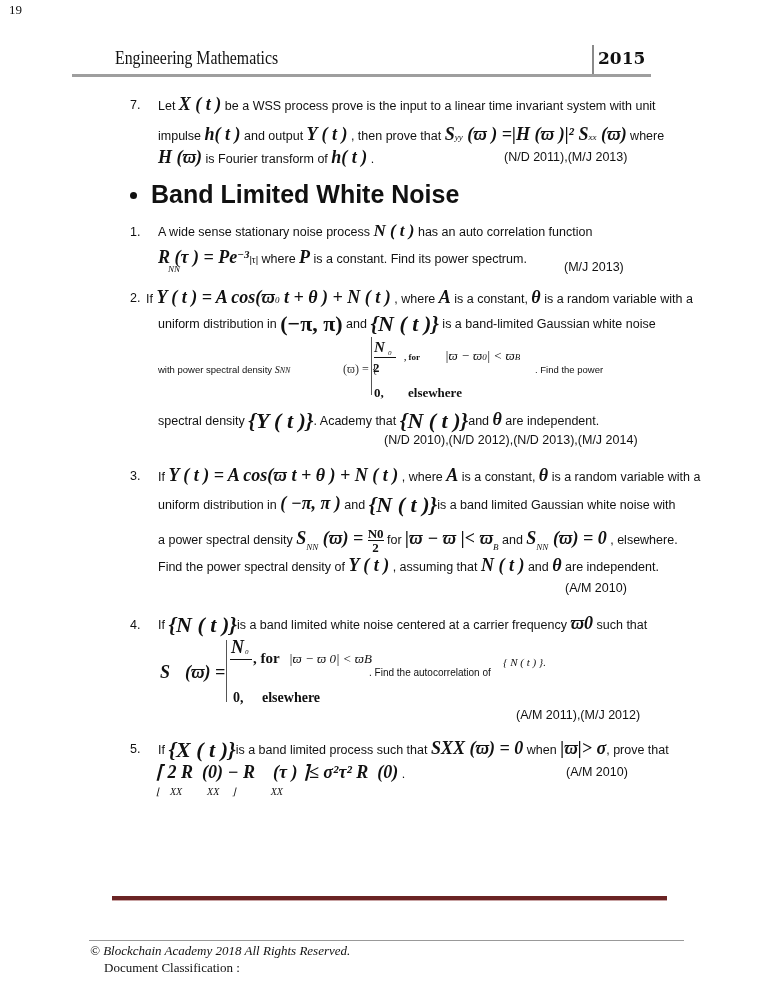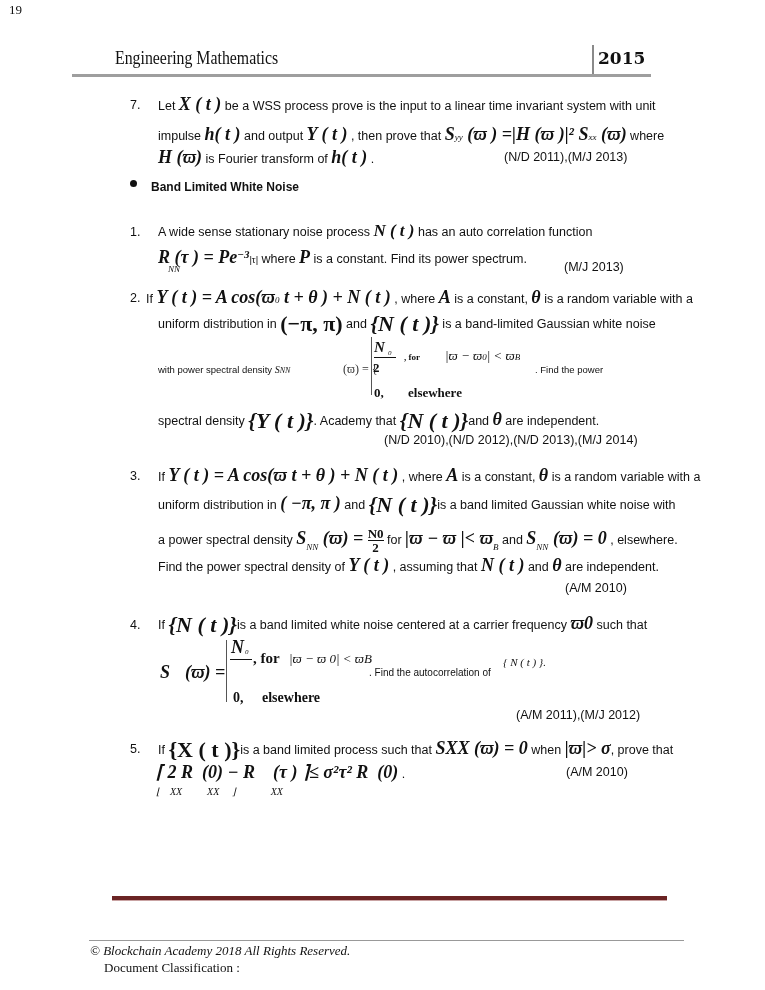--- a/index.html
+++ b/index.html
@@ -15,21 +15,21 @@
     .hdr-vrule { left: 592px; top: 45px; width: 2px; height: 32px; background: #8a8a8a; }
 
     .q { position: absolute; font-size: 12.5px; line-height: 16px; }
     .qn { position: absolute; left: 130px; font-size: 12.5px; }
     .m { font-family: "Liberation Serif", serif; font-style: italic; font-weight: bold; font-size: 18px; }
     .mr { font-family: "Liberation Serif", serif; font-weight: bold; font-size: 15px; }
     .big { font-family: "Liberation Serif", serif; font-weight: bold; font-size: 22px; vertical-align: -3px; }
     .sub { font-family: "Liberation Serif", serif; font-style: italic; font-size: 9px; }
     .small { font-size: 9.5px; }
 
-    .section-head { left: 130px; top: 180px; font-size: 12px; font-weight: bold; }
+    .section-head { left: 130px; top: 180px; font-size: 25px; font-weight: bold; }
     .bullet { display: inline-block; width: 7px; height: 7px; border-radius: 50%; background: #111; margin-right: 14px; vertical-align: 4px; }
 
     .ref { position: absolute; font-size: 12.5px; }
 
     .brace-col { font-family: "Liberation Serif", serif; font-size: 12px; color: #333; }
 
     .footer-rule { left: 112px; top: 896px; width: 555px; height: 4px; background: #6b2424; border-bottom: 1px solid #c9a3a3; }
     .footer-line { left: 89px; top: 940px; width: 595px; height: 1px; background: #999; }
     .footer-copy { left: 90px; top: 943px; font-family: "Liberation Serif", serif; font-style: italic; font-size: 13px; }
     .footer-class { left: 104px; top: 960px; font-family: Liberation Serif, serif; font-size: 13px; }
@@ -134,21 +134,21 @@
   <div class="abs" style="left:369px; top:667px; font-size:10px;">. Find the autocorrelation of</div>
   <div class="abs sub" style="left:503px; top:656px; font-size:11px;">{ N ( t ) }.</div>
   <div class="abs mr" style="left:233px; top:690px; font-size:14px;">0,</div>
   <div class="abs mr" style="left:262px; top:690px; font-size:14px;">elsewhere</div>
   <div class="ref" style="left:516px; top:708px;">(A/M 2011),(M/J 2012)</div>
 </div>
 
 <div>
   <div class="qn" style="top:742px;">5.</div>
   <div class="q" style="left:158px; top:740px;">
-    <span>If </span><span class="big" style="">{X ( t )}</span><span>is a band limited process such that </span><span class="m">SXX (ϖ) = 0</span><span> when </span><span class="m">|ϖ|&gt; σ</span><span>, prove that</span>
+    <span>If </span><span class="big" style="font-style:italic;">{X ( t )}</span><span>is a band limited process such that </span><span class="m">SXX (ϖ) = 0</span><span> when </span><span class="m">|ϖ|&gt; σ</span><span>, prove that</span>
   </div>
   <div class="q" style="left:156px; top:764px;">
     <span class="m" style="white-space:pre;">⌈ 2 R  (0) − R    (τ ) ⌉≤ σ²τ² R  (0)</span><span> .</span>
   </div>
   <div class="abs sub" style="left:156px; top:786px; white-space:pre; font-size:10px;">⌊    XX          XX     ⌋              XX</div>
   <div class="ref" style="left:566px; top:765px;">(A/M 2010)</div>
 </div>
 
 <div class="abs footer-rule"></div>
 <div class="abs footer-line"></div>

